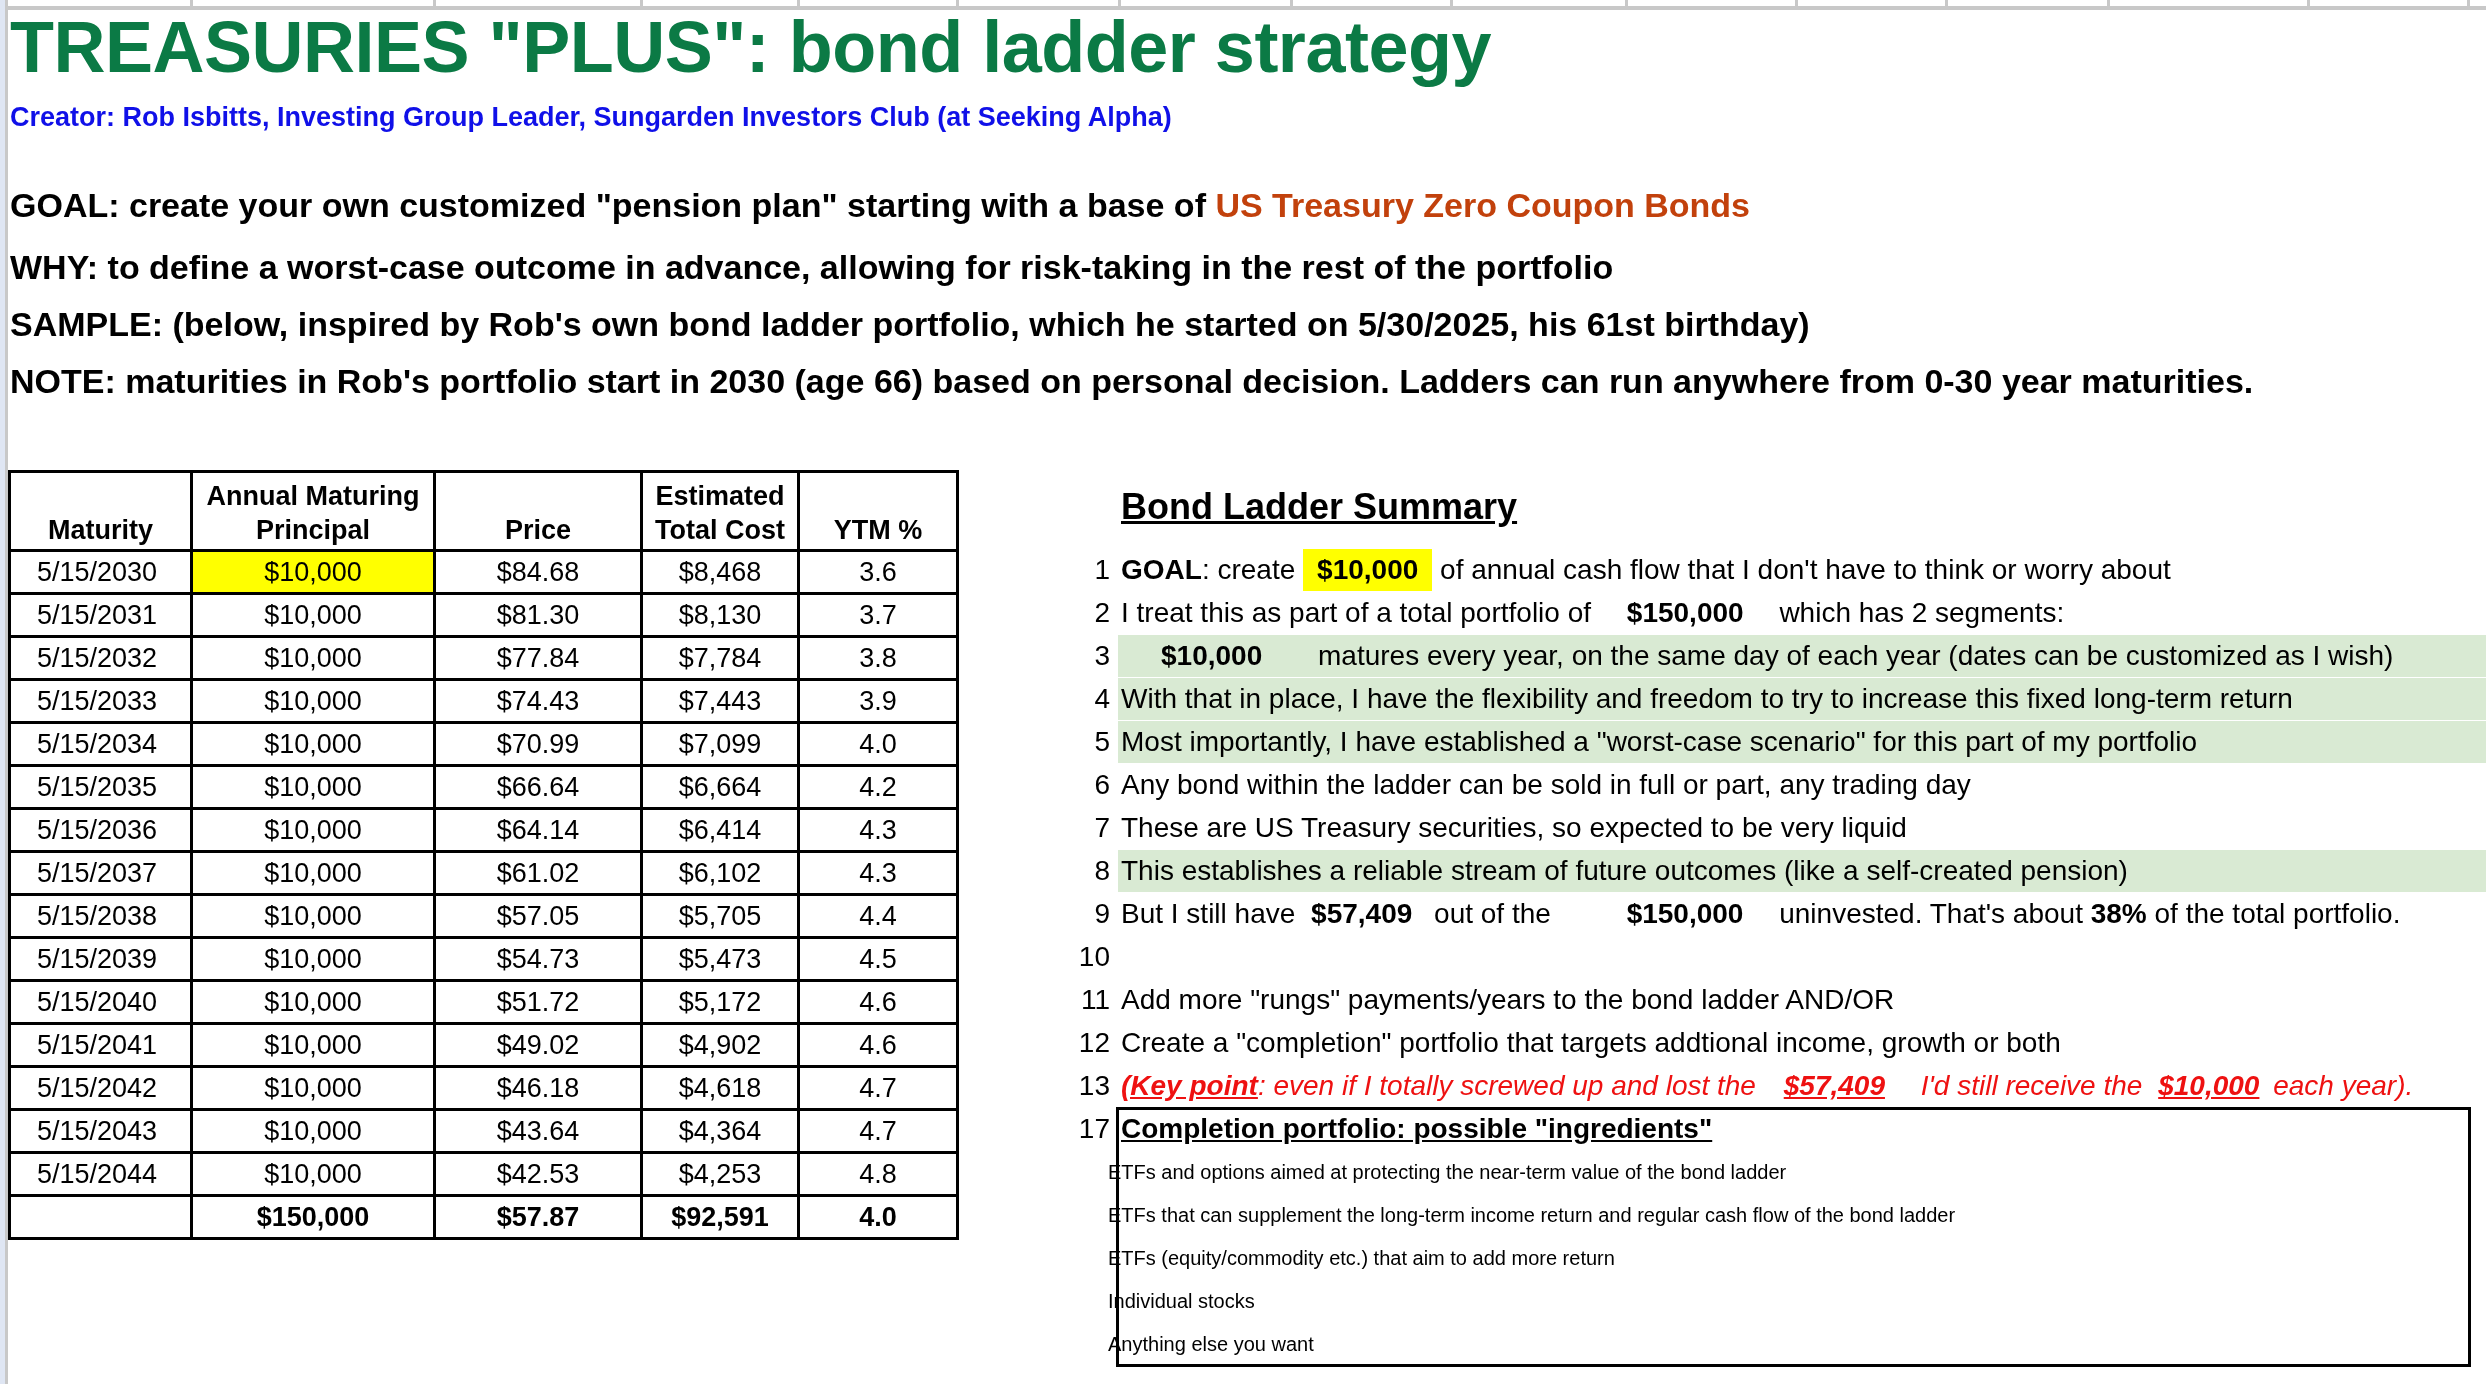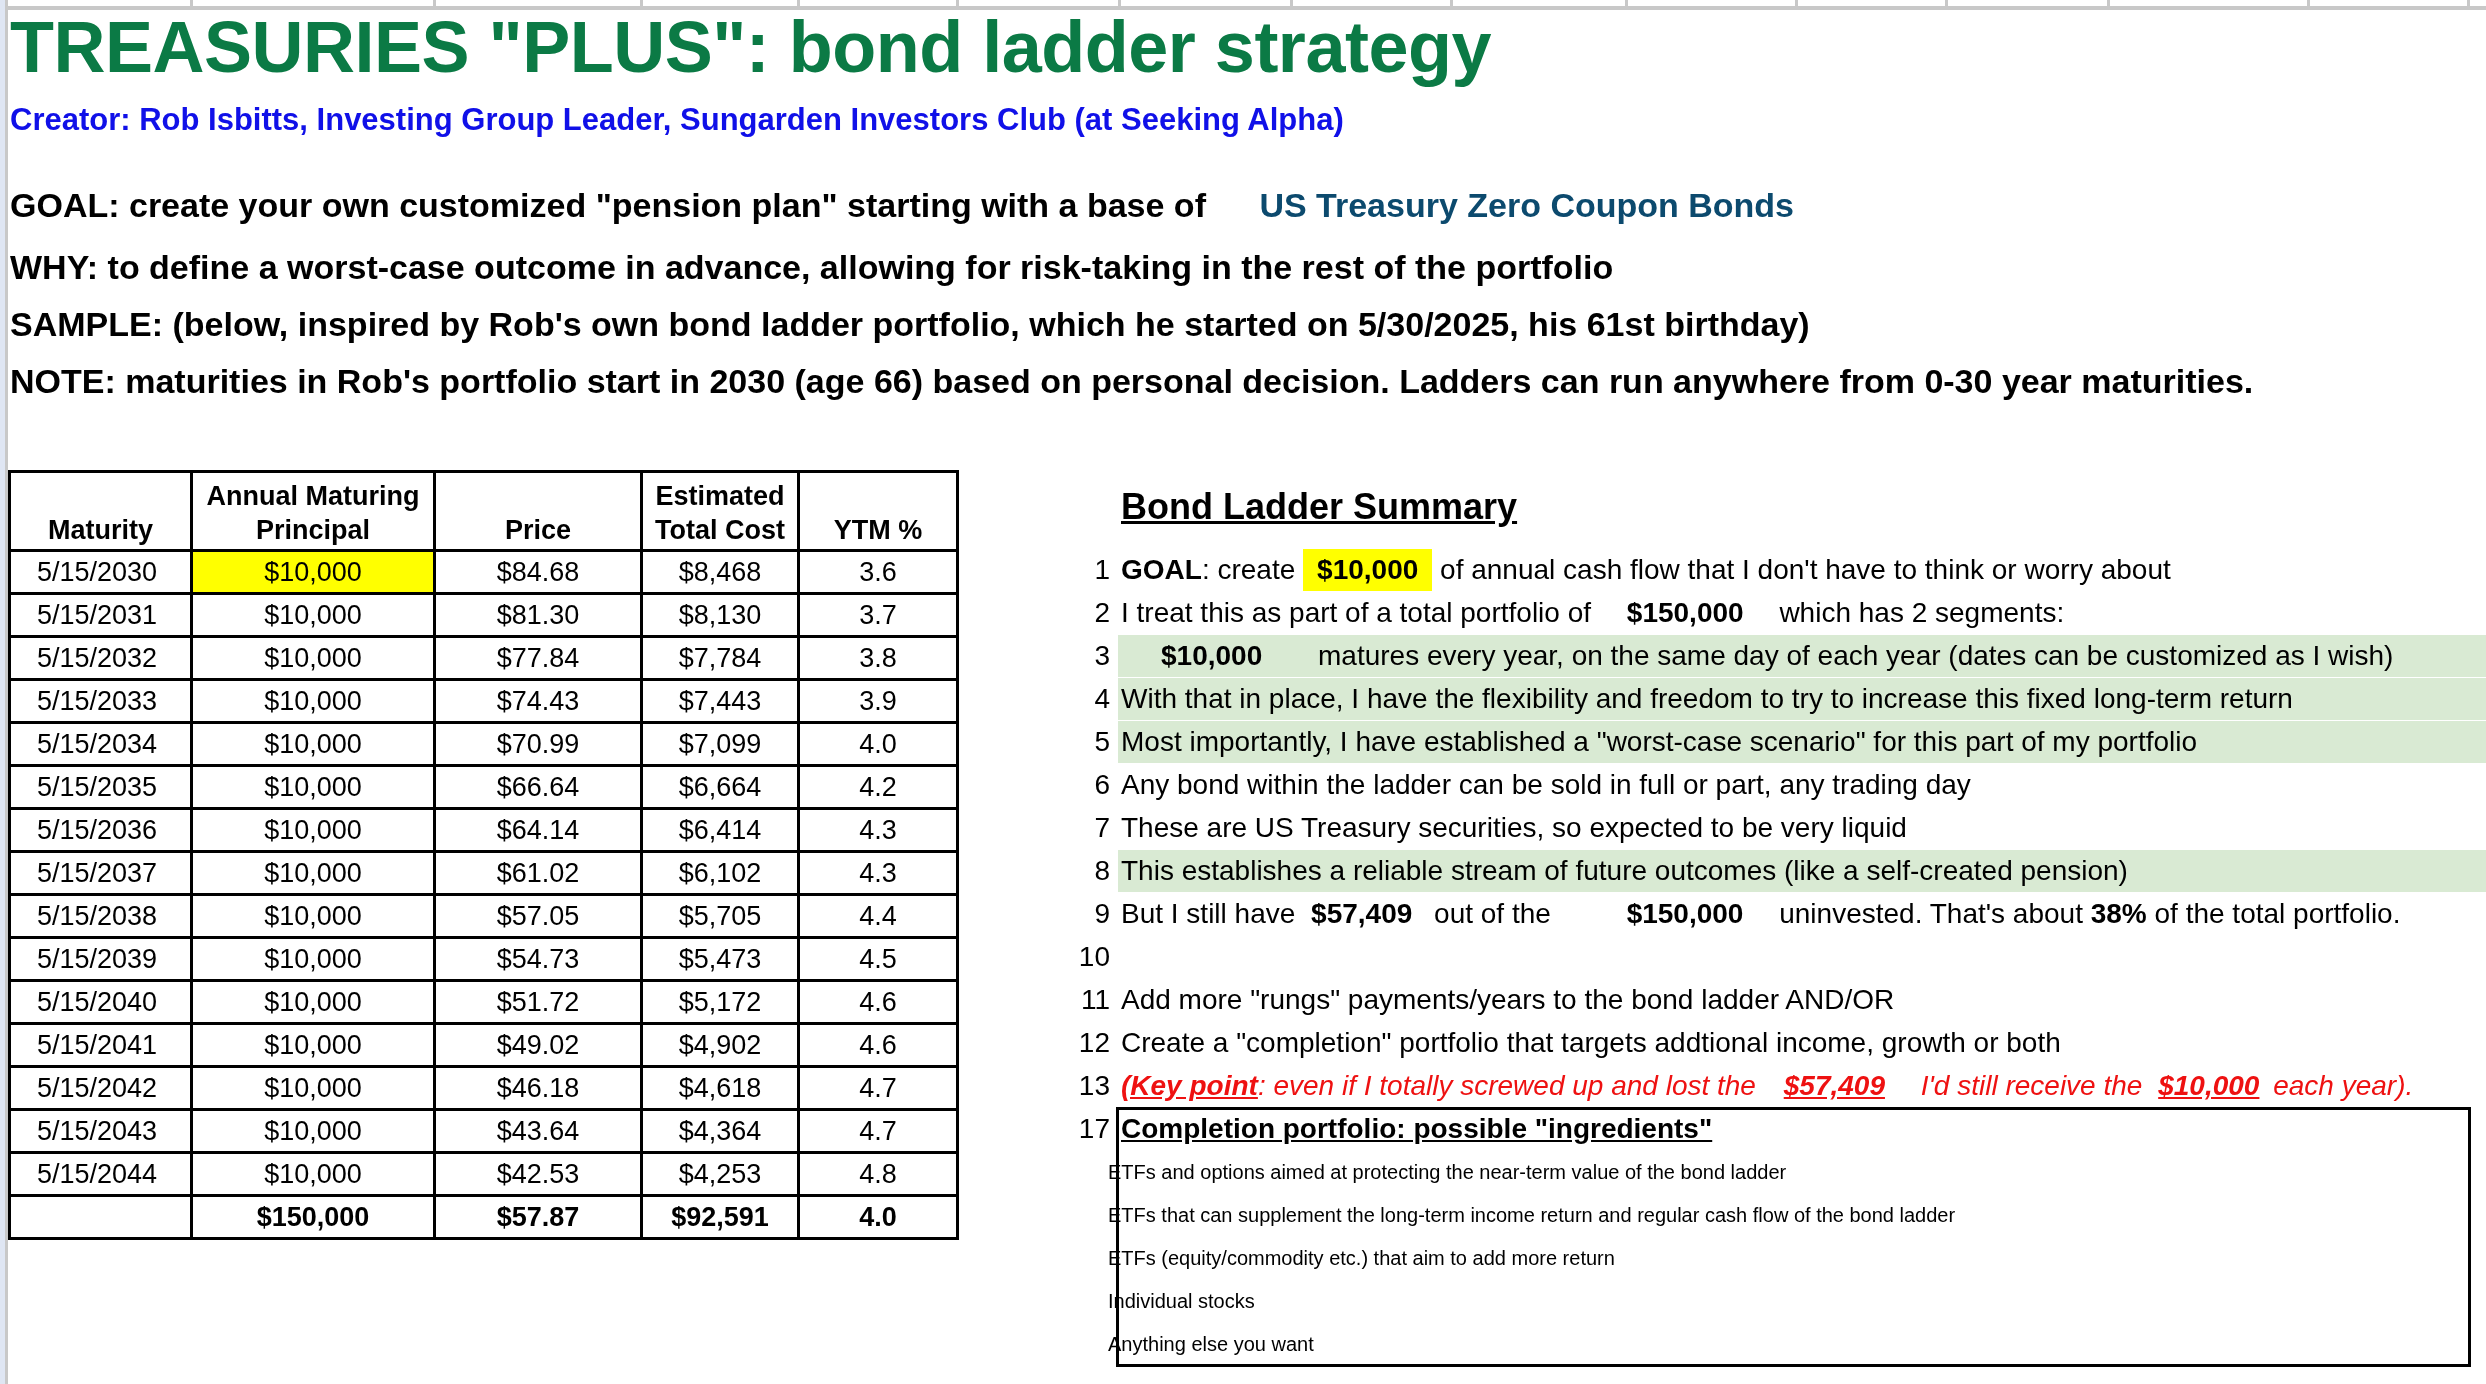--- a/index.html
+++ b/index.html
@@ -4,23 +4,23 @@
 <style>
   html, body { margin:0; padding:0; }
   body {
     width:2486px; height:1384px; position:relative; overflow:hidden;
     background:#ffffff; font-family:"Liberation Sans", sans-serif; color:#000;
   }
   .topgrid { position:absolute; left:0; top:0; width:2486px; height:6px; border-bottom:4px solid #c8c8c8; background:#fff; }
   .topgrid .tick { position:absolute; top:0; width:3px; height:10px; background:#c8c8c8; }
   .leftgrid { position:absolute; left:0; top:0; width:5px; height:1384px; border-right:3px solid #c8c8c8; background:#dfe6f3; }
   .title { position:absolute; left:10px; top:6px; font-size:72px; font-weight:bold; color:#0b7a45; white-space:nowrap; letter-spacing:-0.5px; }
-  .creator { position:absolute; left:10px; top:102px; font-size:31px; font-weight:bold; color:#1010e8; white-space:nowrap; }
+  .creator { position:absolute; left:10px; top:102px; font-size:27px; font-weight:bold; color:#1010e8; white-space:nowrap; }
   .intro { position:absolute; left:10px; font-size:34px; font-weight:bold; white-space:nowrap; }
-  .intro .green { color:#0c4a6e;margin-left:44px; }
+  .intro .green { color:#c2410c; }
 
   table.ladder { position:absolute; left:8px; top:470px; border-collapse:collapse; font-size:27px; }
   table.ladder td, table.ladder th { border:3px solid #000; padding:0; text-align:center; height:40px; }
   table.ladder th { font-weight:bold; vertical-align:bottom; height:74px; line-height:34px; padding-bottom:2px; }
   table.ladder td.yellow { background:#ffff00; }
   table.ladder tr.total td { font-weight:bold; }
   table.ladder td.mat { text-align:left; padding-left:26px;margin-top:48px; }
 
   .summary-title { position:absolute; left:1121px; top:486px; font-size:36px; font-weight:bold; text-decoration:underline; white-space:nowrap; }
   .srow { position:absolute; left:0; width:2486px; height:42px; font-size:28px; line-height:42px; white-space:nowrap; }

